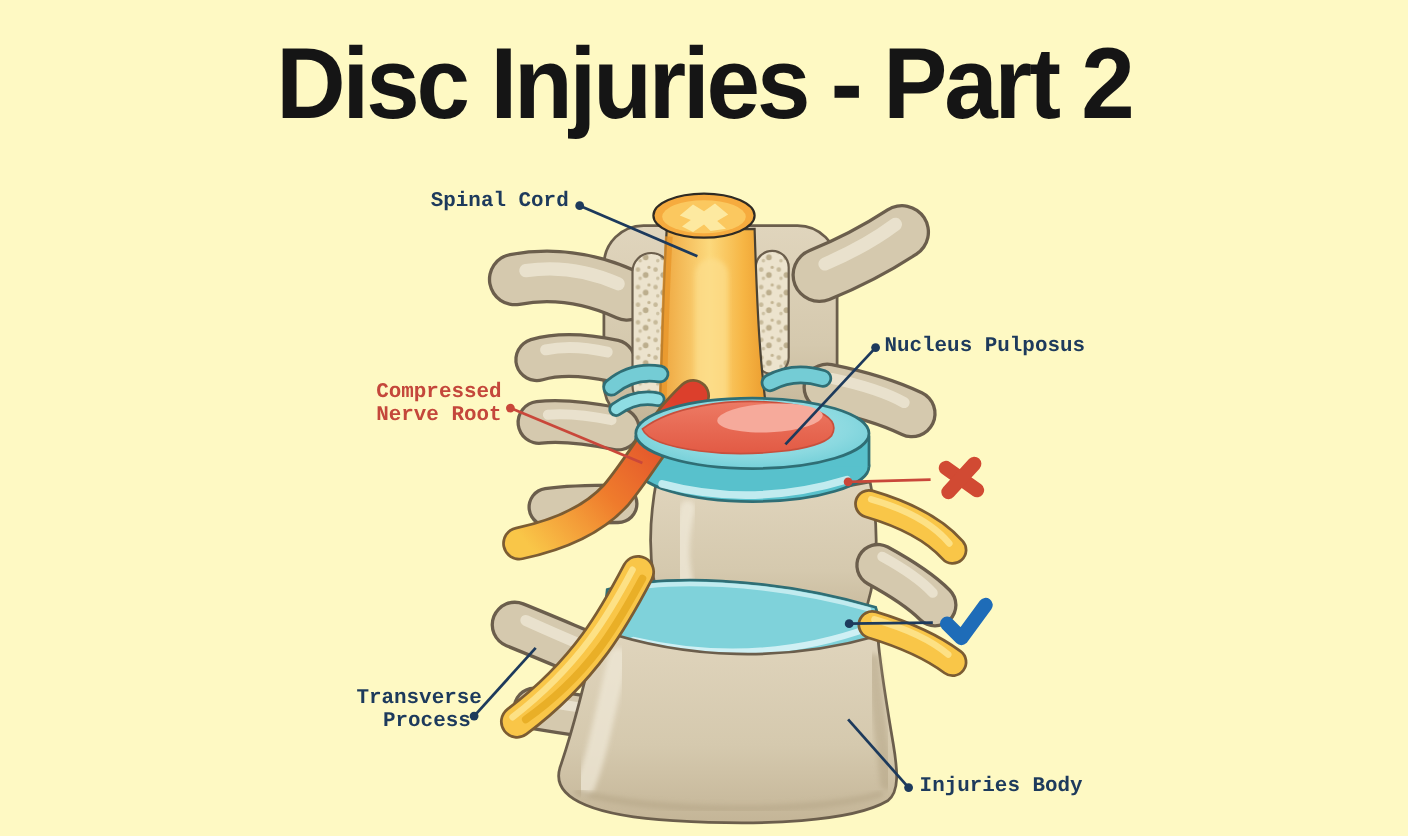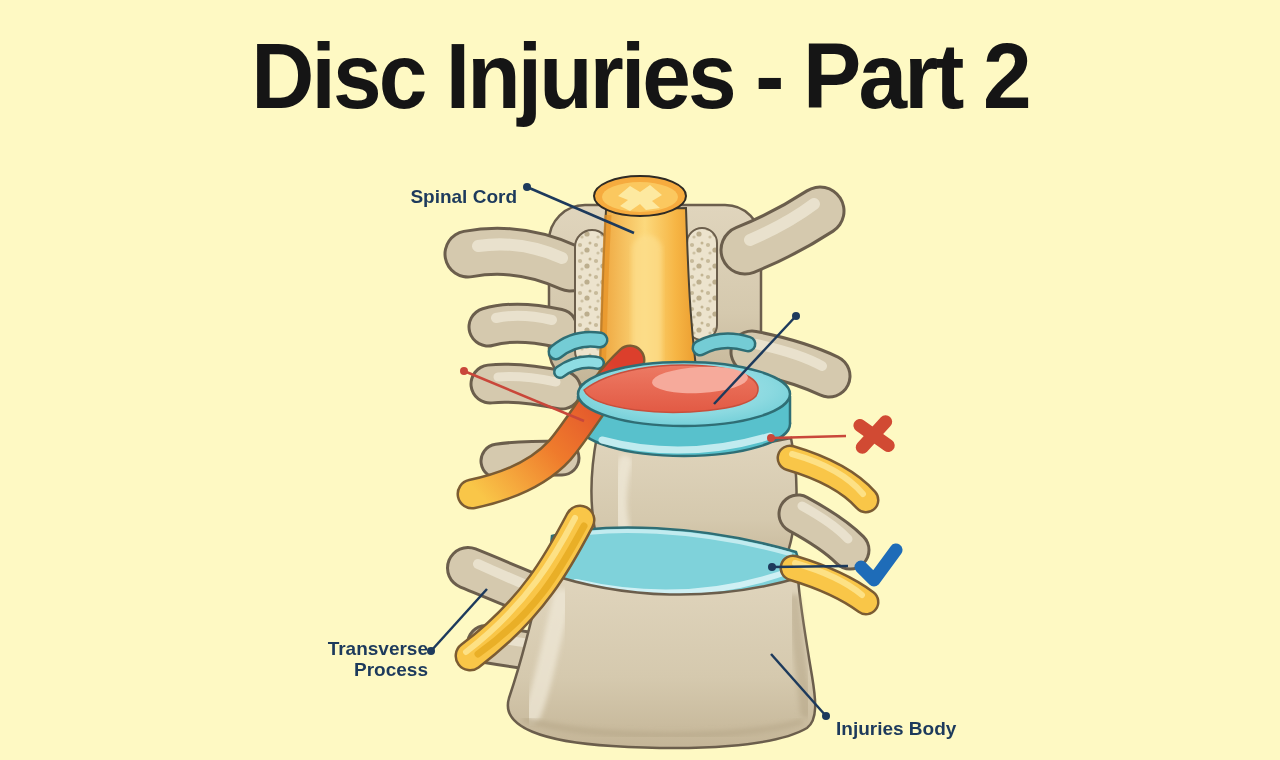--- a/index.html
+++ b/index.html
@@ -3,22 +3,22 @@
 <meta charset="utf-8">
 <style>
   html,body{margin:0;padding:0;background:#fff;}
   #stage{position:relative;width:1280px;height:760px;background:#fef9c3;overflow:hidden;
          font-family:"Liberation Sans",sans-serif;}
   .title{position:absolute;top:24px;left:0;width:1280px;text-align:center;
          font-family:"Liberation Sans",sans-serif;font-weight:bold;font-size:92px;
          letter-spacing:-3px;color:#151515;transform:scaleX(.95);transform-origin:center;
          white-space:nowrap;}
   .illus{position:absolute;left:0;top:0;width:1280px;height:760px;}
-  .lbl{position:absolute;font-family:Liberation Sans, sans-serif;
-       font-weight:bold;font-size:19px;line-height:21px;color:#1d3a5c;margin-top:14px;}
+  .lbl{position:absolute;font-family:Liberation Mono, monospace;
+       font-weight:bold;font-size:19px;line-height:21px;color:#1d3a5c;}
   .lbl.red{color:#c4473b;}
   .lbl.blue{color:#1e6cb8;}
   .lbl.right{text-align:right;}
   .lbl.caps{font-size:16.5px;line-height:20px;letter-spacing:.2px;}
   #lbl-spinal{left:357px;top:172px;width:160px;}
   #lbl-nucleus{left:804px;top:304px;width:220px;}
   #lbl-compressed{left:338px;top:346px;width:118px;}
   #lbl-herniated{left:899px;top:414px;width:130px;}
   #lbl-normal{left:906px;top:544px;width:110px;}
   #lbl-transverse{left:324px;top:624px;width:104px;}
@@ -203,20 +203,22 @@
       <line x1="772" y1="567" x2="848" y2="566" stroke="#1d3a5c"></line>
       <circle cx="772" cy="567" r="4" fill="#1d3a5c"></circle>
       <line x1="431" y1="651" x2="487" y2="589" stroke="#1d3a5c"></line>
       <circle cx="431" cy="651" r="4" fill="#1d3a5c"></circle>
       <line x1="826" y1="716" x2="771" y2="654" stroke="#1d3a5c"></line>
       <circle cx="826" cy="716" r="4" fill="#1d3a5c"></circle>
     </g>
   </svg>
 
   <div class="lbl right" id="lbl-spinal">Spinal Cord</div>
+  <div class="lbl" id="lbl-nucleus">Nucleus Pulposus</div>
+  <div class="lbl red right" id="lbl-compressed">Compressed Nerve Root</div>
   <div class="lbl right" id="lbl-transverse">Transverse Process</div>
   <div class="lbl" id="lbl-vertebral">Injuries Body</div>
 
   <svg class="mark" id="mark-x" width="46" height="46" viewBox="0 0 46 46">
     <g transform="rotate(-6 23 23)">
       <path d="M10 12 L36 35" stroke="#d14a33" stroke-width="13" stroke-linecap="round"></path>
       <path d="M36 11 L10 34" stroke="#d14a33" stroke-width="13" stroke-linecap="round"></path>
     </g>
   </svg>
   <svg class="mark" id="mark-check" width="50" height="50" viewBox="0 0 50 50">

